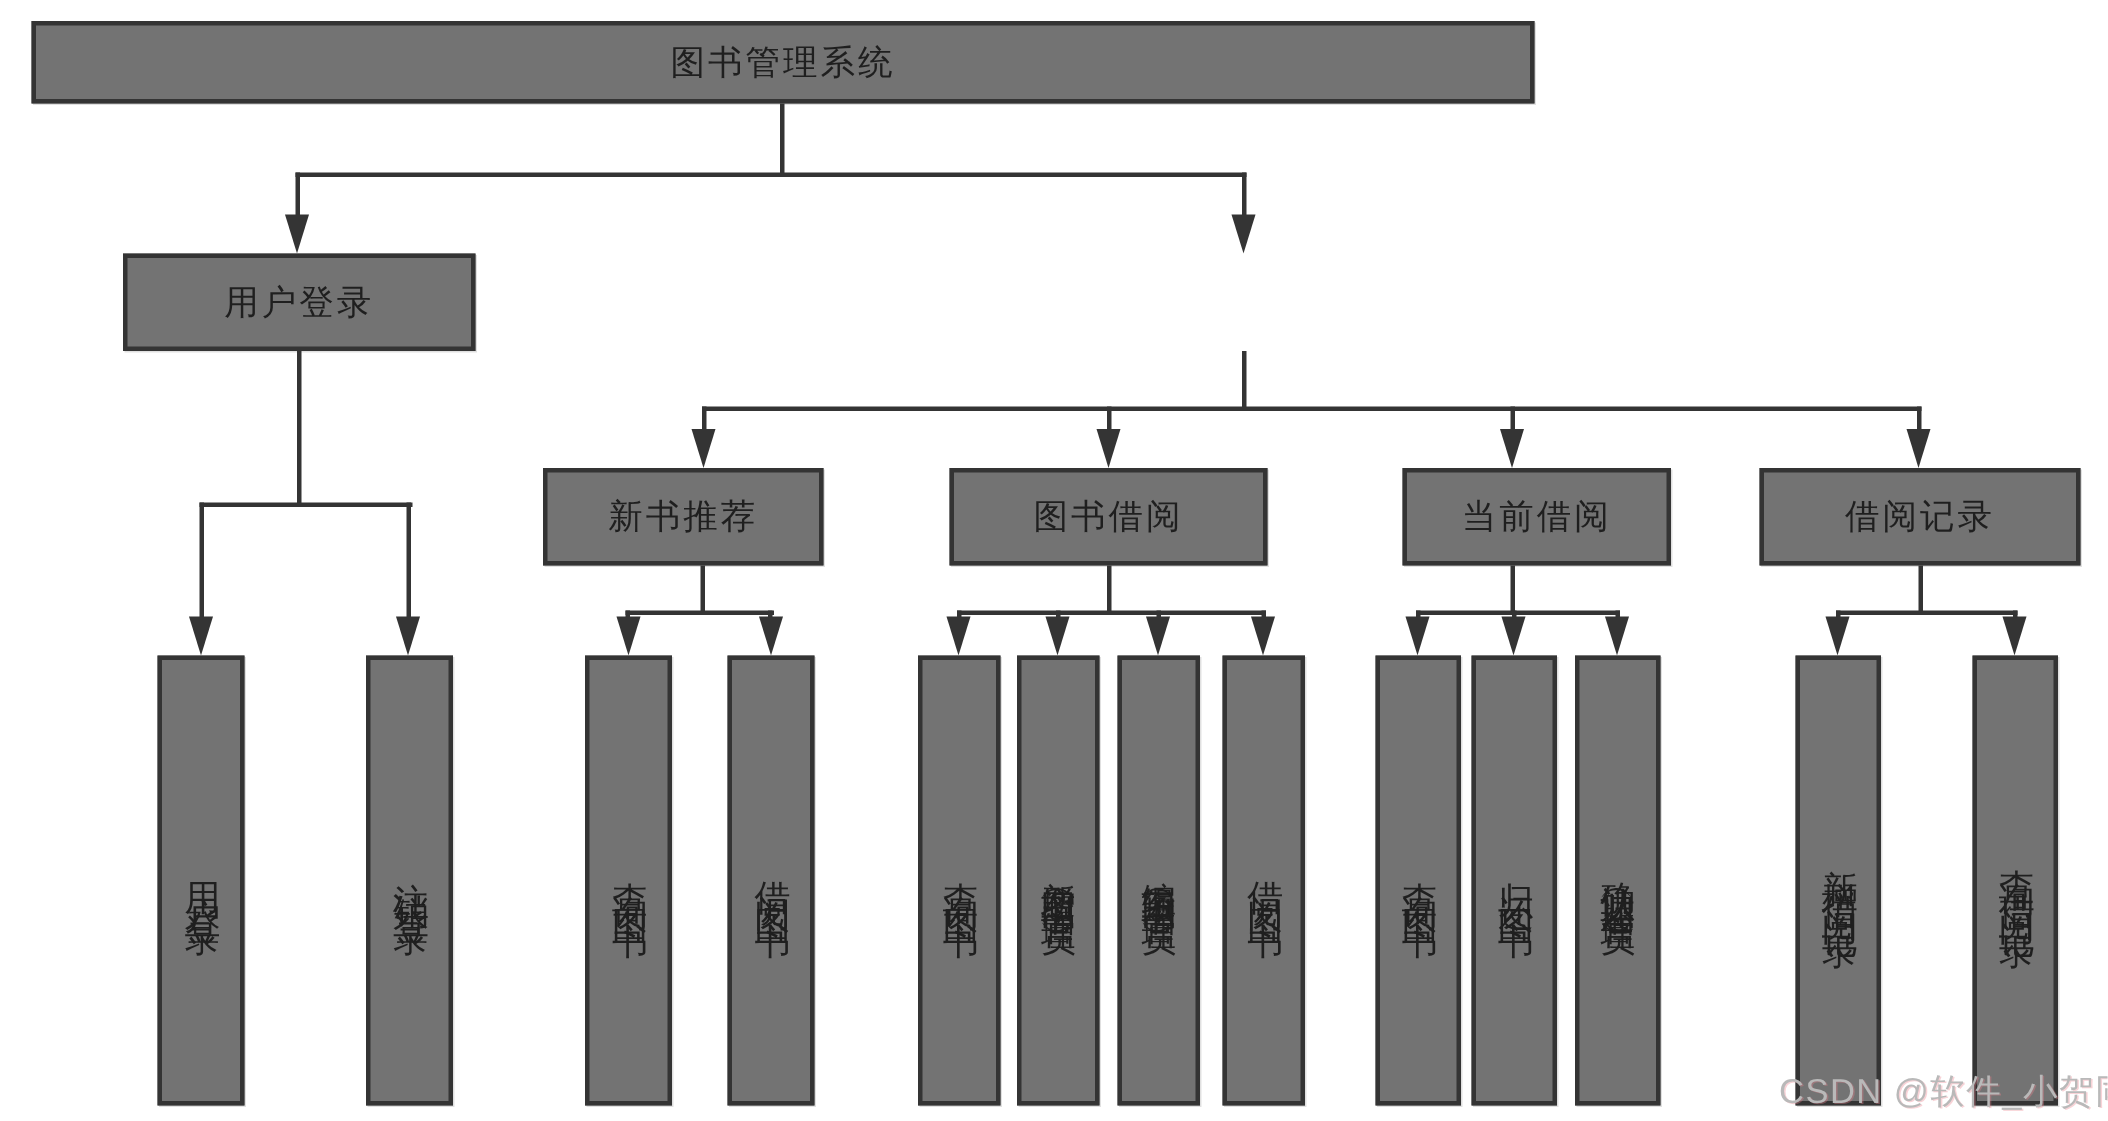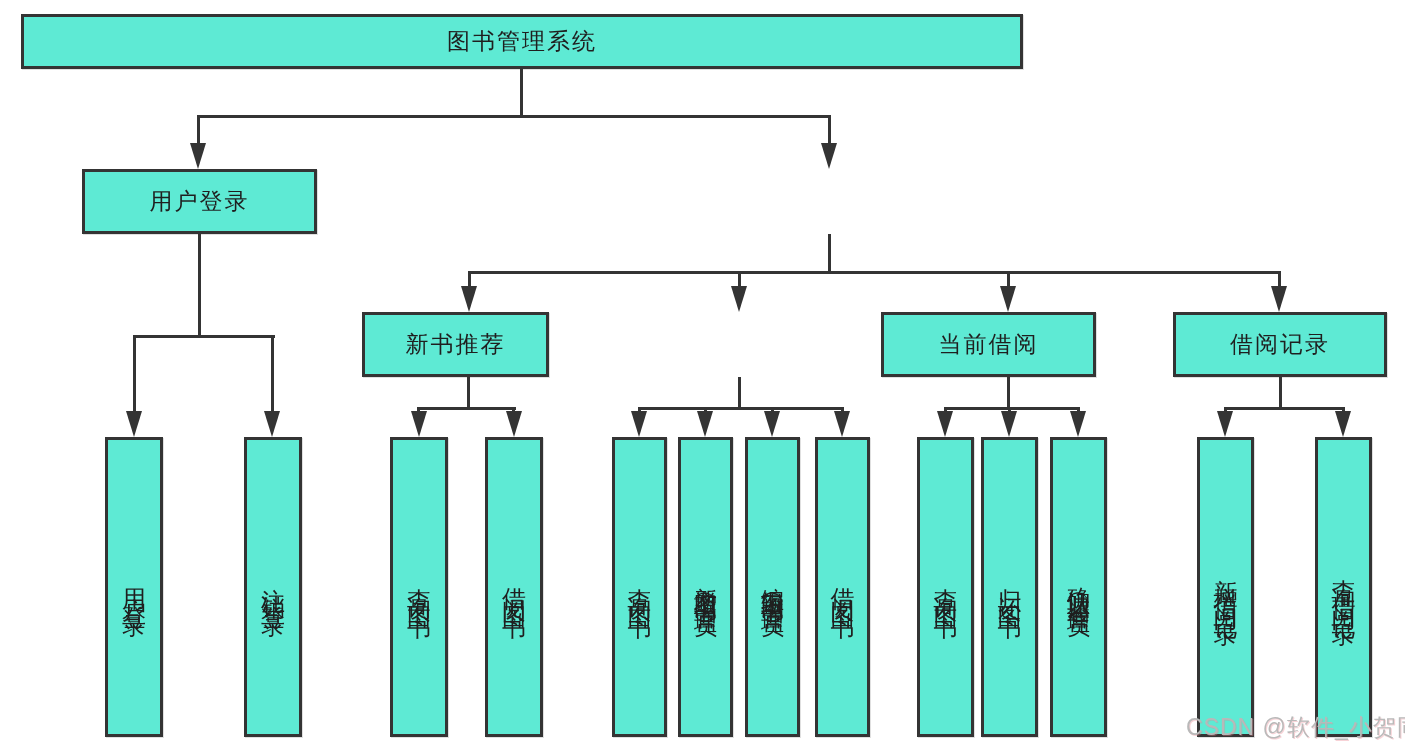--- a/index.html
+++ b/index.html
@@ -1,19 +1,19 @@
 <!DOCTYPE html>
 <html><head>
 <meta charset="utf-8">
 <style>
   html,body{margin:0;padding:0;background:#ffffff;}
   body{width:1405px;height:747px;position:relative;overflow:hidden;
        font-family:"Liberation Sans","DejaVu Sans",sans-serif;color:#1f1f1f;}
   .canvas{position:absolute;inset:0;}
-  .box{position:absolute;box-sizing:border-box;border:3px solid #343434;background:#5eead4;
+  .box{position:absolute;box-sizing:border-box;border:3px solid #343434;background:#737373;
        display:flex;align-items:center;justify-content:center;
        box-shadow:1px 1px 0 rgba(0,0,0,0.12);}
   .hlabel{font-size:23px;letter-spacing:2px;white-space:nowrap;}
   .root{left:21px;top:14px;width:1002px;height:55px;}
   .lvl2{top:169px;width:235px;height:65px;}
   .lvl3{top:312px;height:65px;}
   .leaf{top:437px;height:300px;}
   .vtext{writing-mode:vertical-rl;text-orientation:mixed;font-size:24px;
          letter-spacing:9px;line-height:1;white-space:nowrap;}
   .vtext.tight{letter-spacing:4px;font-size:23px;}
@@ -59,21 +59,24 @@
   <div class="line" style="left:738px;top:271px;width:3px;height:16px"></div>
   <div class="head" style="left:731px;top:286px"></div>
   <div class="line" style="left:1007px;top:271px;width:3px;height:16px"></div>
   <div class="head" style="left:1000px;top:286px"></div>
   <div class="line" style="left:1278px;top:271px;width:3px;height:16px"></div>
   <div class="head" style="left:1271px;top:286px"></div>
 
   <div class="box lvl3" style="left:362px;width:187px">
     <span class="hlabel">新书推荐</span>
   </div>
-  <div class="box lvl3" style="left:881px;width:215px">
+  <div class="box lvl3" style="left:633px;width:212px">
+    <span class="hlabel">图书借阅</span>
+  </div>
+  <div class="box lvl3" style="left:935px;width:179px">
     <span class="hlabel">当前借阅</span>
   </div>
   <div class="box lvl3" style="left:1173px;width:214px">
     <span class="hlabel">借阅记录</span>
   </div>
 
   <div class="line" style="left:467px;top:377px;width:3px;height:33px"></div>
   <div class="line" style="left:417px;top:407px;width:99px;height:3px"></div>
   <div class="line" style="left:417px;top:407px;width:3px;height:7px"></div>
   <div class="head" style="left:411px;top:411px"></div>

